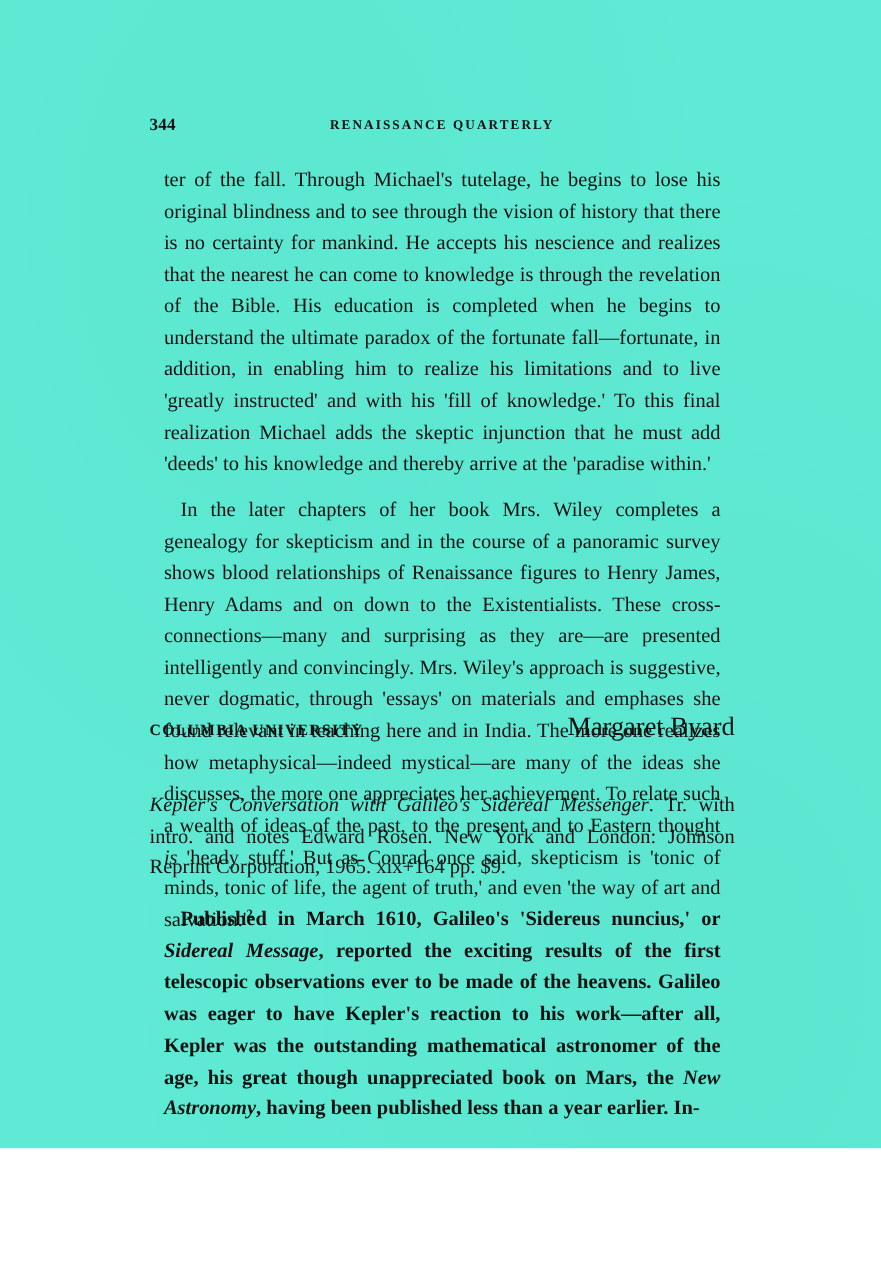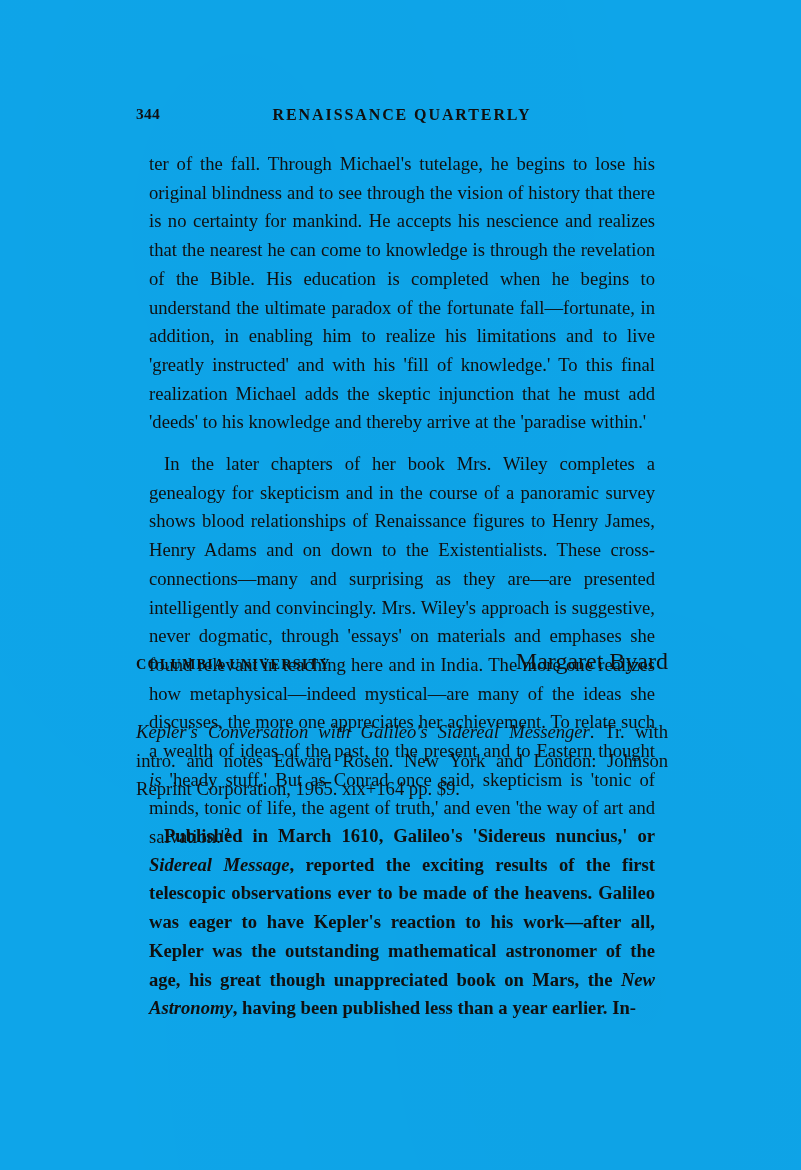--- a/index.html
+++ b/index.html
@@ -5,23 +5,23 @@
 <style>
   html, body {
     margin: 0;
     padding: 0;
     background: #ffffff;
   }
 
   .page {
     position: relative;
     width: 801px;
-    height: 1170px;
+    height: 1044px;
     margin: 0 auto;
-    background: #0ea5e9;
+    background: #5eead4;
     overflow: hidden;
     font-family: "Liberation Serif", "DejaVu Serif", serif;
     color: #101010;
     -webkit-font-smoothing: antialiased;
   }
 
   
   .paper-tint {
     position: absolute;
     inset: 0;
@@ -46,21 +46,21 @@
     font-size: 15.5px;
     font-weight: 700;
     letter-spacing: 0.2px;
   }
   .journal-title {
     position: absolute;
     left: 0;
     right: 0;
     top: 1px;
     text-align: center;
-    font-size: 16px;
+    font-size: 12px;
     font-weight: 700;
     letter-spacing: 1.9px;
   }
 
   
   .body-block {
     position: absolute;
     left: 136px;
     top: 137px;
     width: 532px;

